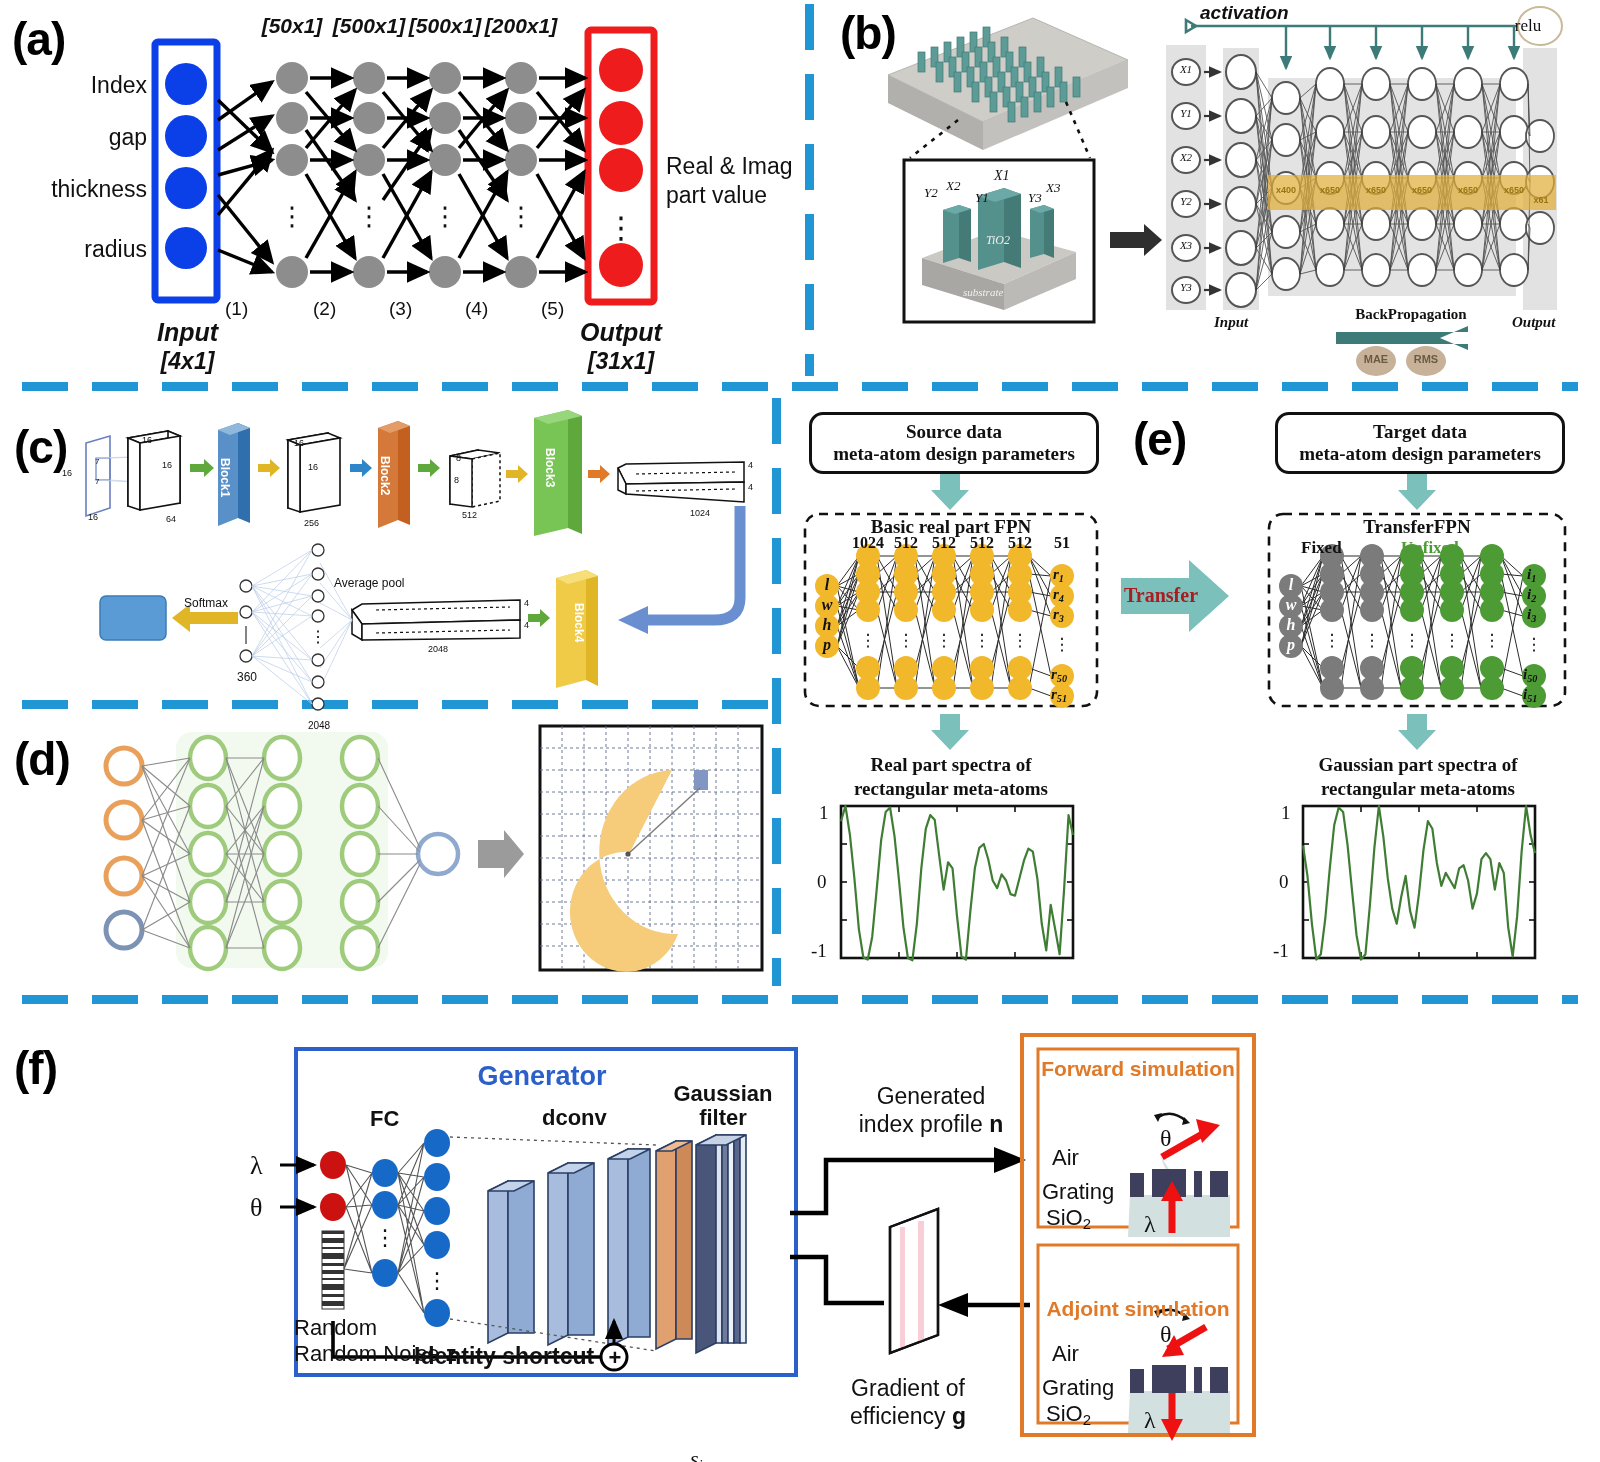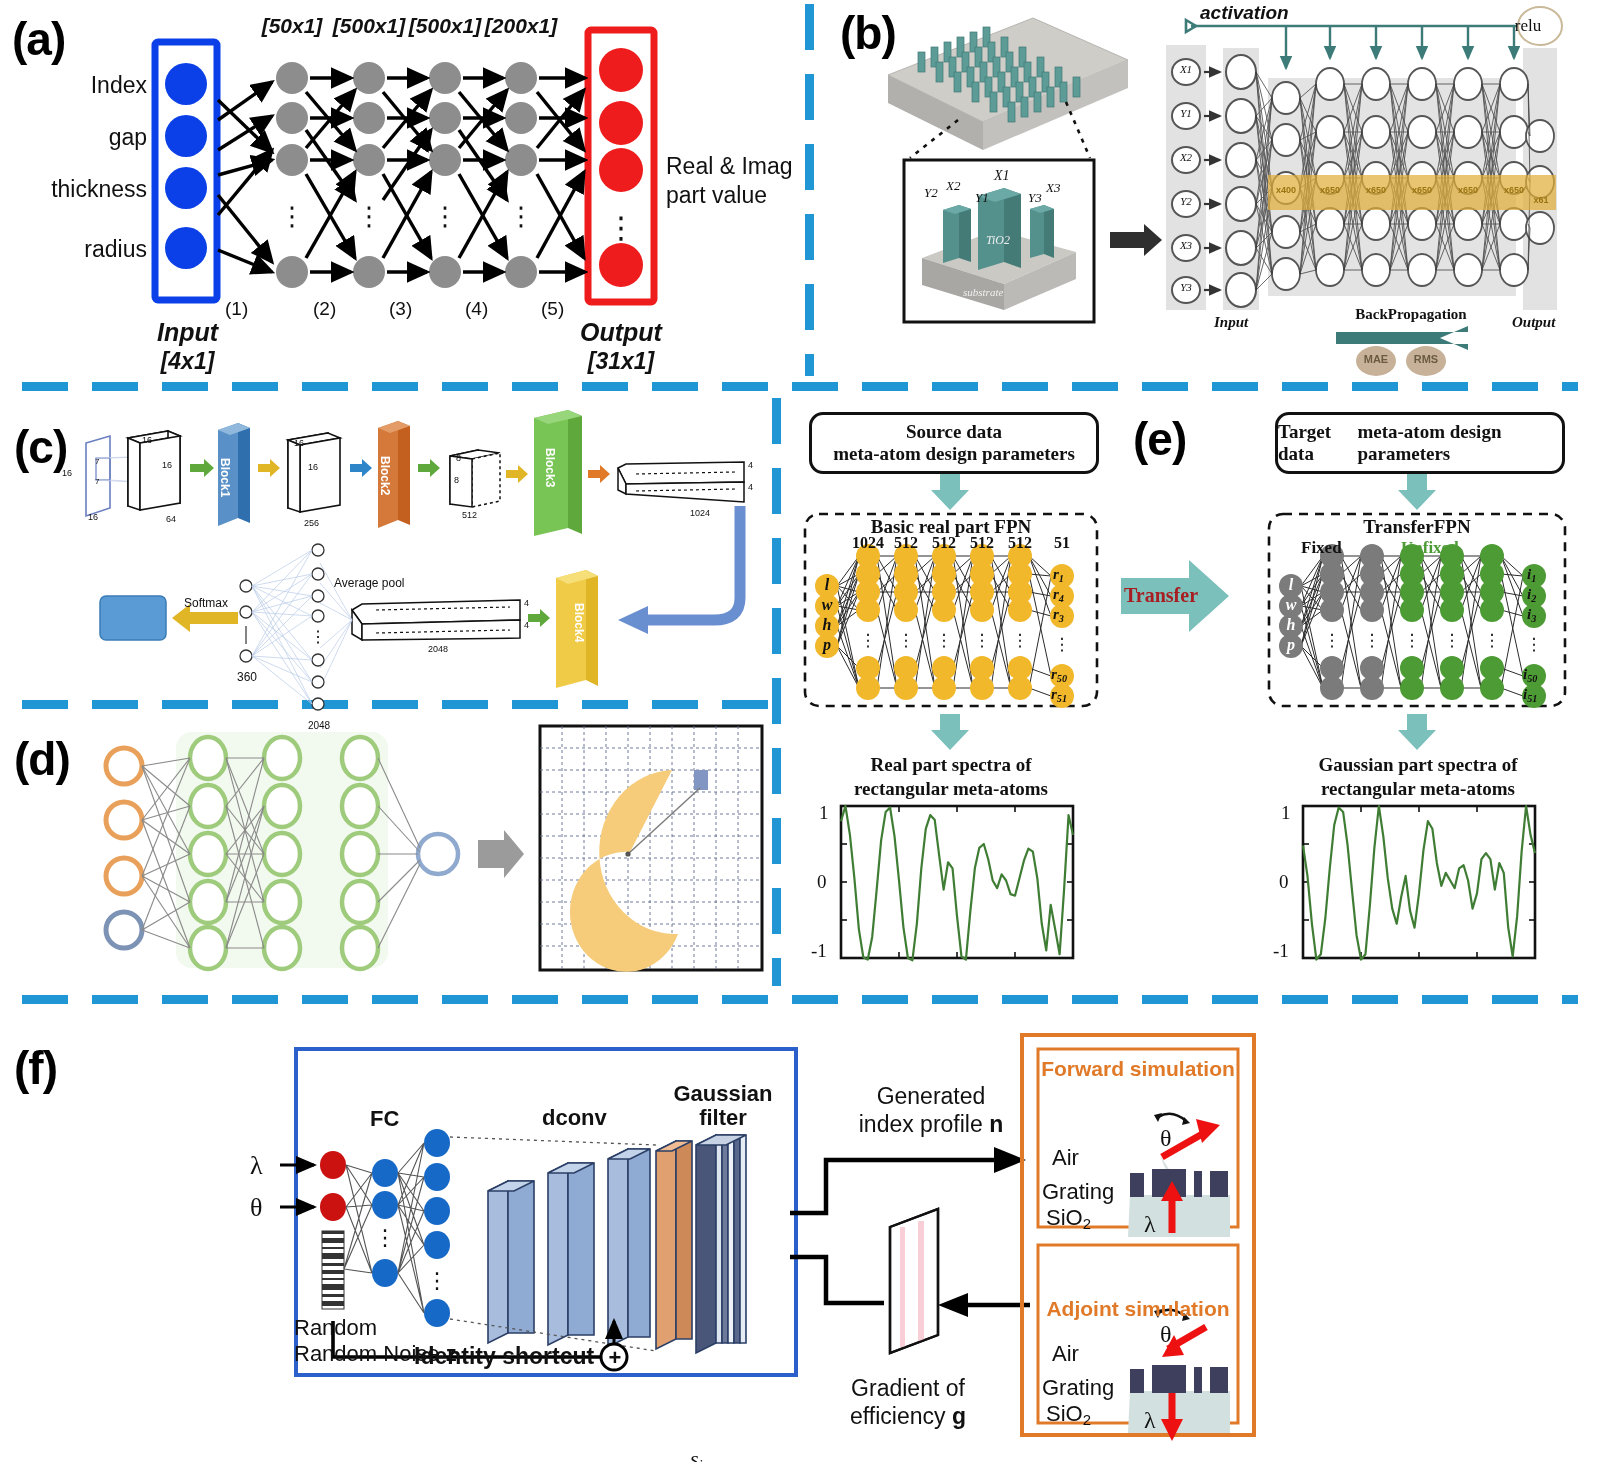--- a/index.html
+++ b/index.html
@@ -672,21 +672,21 @@
   </div>
 
   <div class="abs" style="left:785px;top:398px;width:815px;height:590px;">
     <div class="abs panel-label" style="left:348px;top:14px;">(e)</div>
 
     <div class="abs" style="left:24px;top:14px;width:284px;height:56px;border:3px solid #111;border-radius:14px;display:flex;flex-direction:column;align-items:center;justify-content:center;line-height:1.18;">
       <div style="font-size:19px;font-weight:bold;font-family:'Liberation Serif',serif;">Source data</div>
       <div style="font-size:19px;font-weight:bold;font-family:'Liberation Serif',serif;">meta-atom design parameters</div>
     </div>
 
-    <div class="abs" style="left:490px;top:14px;width:284px;height:56px;border:3px solid #111;border-radius:14px;display:flex;align-items:center;justify-content:center;line-height:1.18;">
+    <div class="abs" style="left:490px;top:14px;width:284px;height:56px;border:3px solid #111;border-radius:14px;display:flex;flex-direction:column;align-items:center;justify-content:center;line-height:1.18;">
       <div style="font-size:19px;font-weight:bold;font-family:'Liberation Serif',serif;">Target data</div>
       <div style="font-size:19px;font-weight:bold;font-family:'Liberation Serif',serif;">meta-atom design parameters</div>
     </div>
 
     <svg width="815" height="590" style="position:absolute;left:0;top:0;">
 
       <polygon points="155,76 175,76 175,92 184,92 165,112 146,92 155,92" fill="#7cc0bb"></polygon>
       <polygon points="622,76 642,76 642,92 651,92 632,112 613,92 622,92" fill="#7cc0bb"></polygon>
 
       <rect x="20" y="116" width="292" height="192" rx="14" fill="none" stroke="#111" stroke-width="2.6" stroke-dasharray="9 7"></rect>
@@ -910,20 +910,21 @@
     </div>
     <div class="abs" style="left:496px;top:404px;font-size:19px;font-family:'Liberation Serif',serif;">1</div>
     <div class="abs" style="left:494px;top:473px;font-size:19px;font-family:'Liberation Serif',serif;">0</div>
     <div class="abs" style="left:488px;top:542px;font-size:19px;font-family:'Liberation Serif',serif;">-1</div>
   </div>
 
   <div class="abs" style="left:0;top:1005px;width:1600px;height:457px;">
     <div class="abs panel-label" style="left:14px;top:36px;">(f)</div>
 
     <div class="abs" style="left:294px;top:42px;width:496px;height:322px;border:4px solid #2b5fc9;"></div>
+    <div class="abs" style="left:294px;top:56px;width:496px;text-align:center;font-size:27px;font-weight:bold;color:#2b5fc9;">Generator</div>
     <div class="abs" style="left:370px;top:101px;font-size:22px;font-weight:bold;">FC</div>
     <div class="abs" style="left:542px;top:100px;font-size:22px;font-weight:bold;">dconv</div>
     <div class="abs" style="left:664px;top:76px;width:118px;text-align:center;font-size:22px;font-weight:bold;">Gaussian</div>
     <div class="abs" style="left:664px;top:100px;width:118px;text-align:center;font-size:22px;font-weight:bold;">filter</div>
 
     <svg width="1600" height="457" style="position:absolute;left:0;top:0;">
 
       <defs>
           <marker id="arf" markerWidth="7" markerHeight="7" refX="6" refY="3" orient="auto">
             <path d="M0,0 L7,3 L0,6 z" fill="#000"></path>

